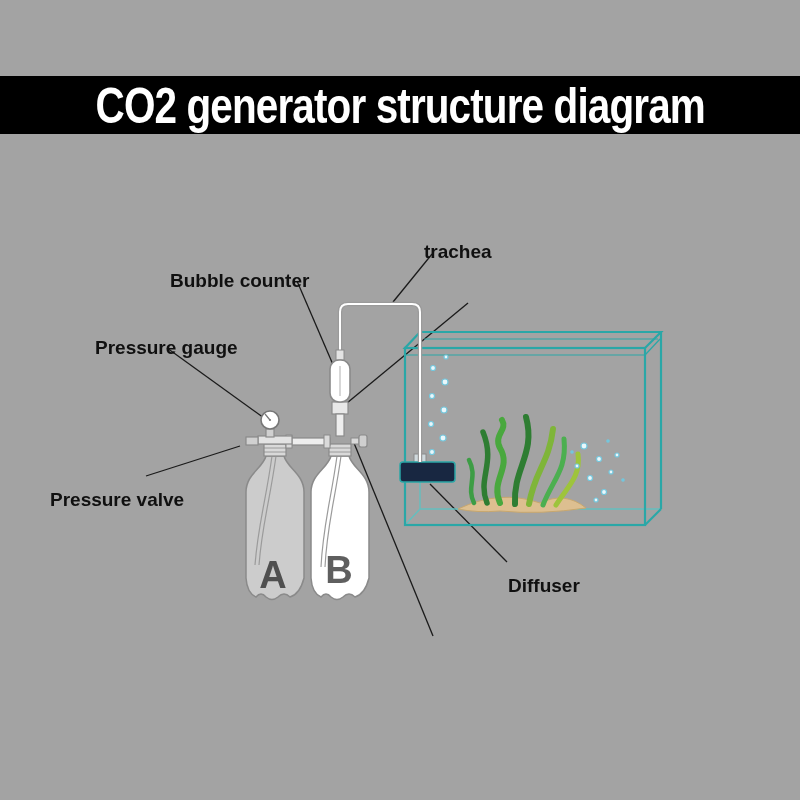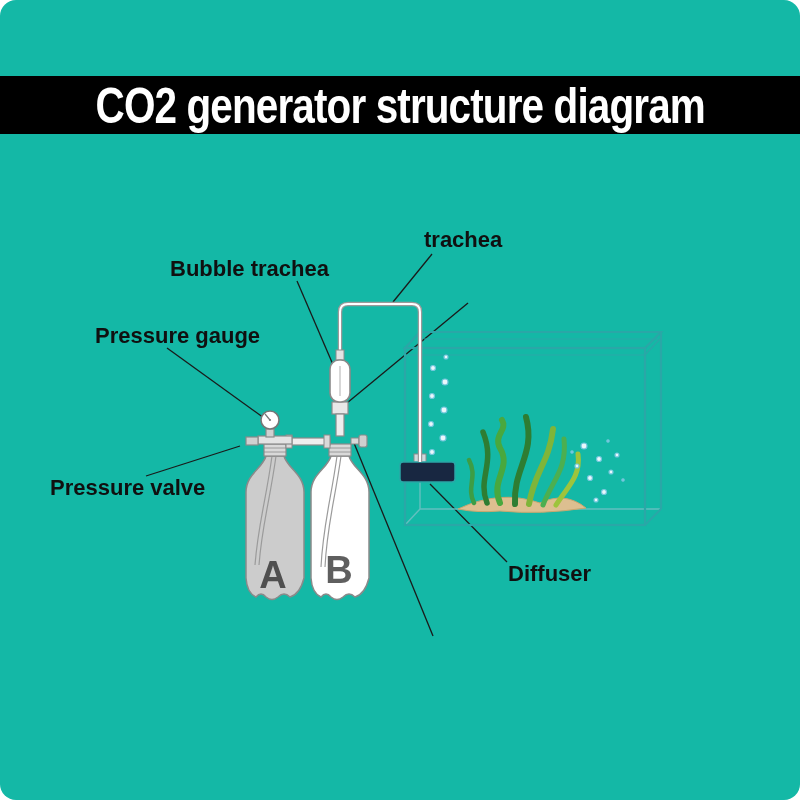--- a/index.html
+++ b/index.html
@@ -1,32 +1,32 @@
 <!DOCTYPE html>
 <html><head>
 <meta charset="utf-8">
 <style>
   html,body { margin:0; padding:0; background:#ffffff; }
   .stage {
-    position:relative; width:800px; height:800px; background:#14b8a6;
-    font-family:"Liberation Sans", sans-serif; overflow:hidden;border-radius:16px;
+    position:relative; width:800px; height:800px; background:#a3a3a3;
+    font-family:"Liberation Sans", sans-serif; overflow:hidden;
   }
   .banner {
     position:absolute; left:0; top:76px; width:800px; height:58px;
     background:#000000; display:flex; align-items:center; justify-content:center;
   }
   .banner .title {
     color:#ffffff; font-weight:bold; font-size:46px; letter-spacing:-1px;
     transform:scale(0.88,1.1); white-space:nowrap; margin:0;
     font-family:"Liberation Sans", sans-serif;
   }
   svg.diagram { position:absolute; left:0; top:0; }
   .label {
-    position:absolute; font-weight:bold; font-size:22px; color:#101010;
-    white-space:nowrap; line-height:22px;
+    position:absolute; font-weight:bold; font-size:19px; color:#101010;
+    white-space:nowrap; line-height:22px;margin-top:12px;
   }
   .letter {
     font-family:"Liberation Sans", sans-serif; font-weight:bold; font-size:38px;
   }
 </style>
 </head>
 <body>
 
 <div class="stage">
 
@@ -157,18 +157,18 @@
     </g>
 
     <g>
       <rect x="336" y="350" width="8" height="10" fill="#e3e3e3" stroke="#8a8a8a" stroke-width="1"></rect>
       <rect x="330" y="360" width="20" height="42" rx="9" fill="#ffffff" stroke="#8a8a8a" stroke-width="1.6"></rect>
       <line x1="340" y1="366" x2="340" y2="396" stroke="#bdbdbd" stroke-width="1.2"></line>
     </g>
   </svg>
 
   <div class="label" style="left:424px; top:229px;">trachea</div>
-  <div class="label" style="left:170px; top:258px;">Bubble trachea</div>
+  <div class="label" style="left:170px; top:258px;">Bubble counter</div>
   <div class="label" style="left:95px; top:325px;text-align:center;">Pressure gauge</div>
   <div class="label" style="left:50px; top:477px;">Pressure valve</div>
   <div class="label" style="left:508px; top:563px;">Diffuser</div>
 
 </div>
 
 </body></html>

